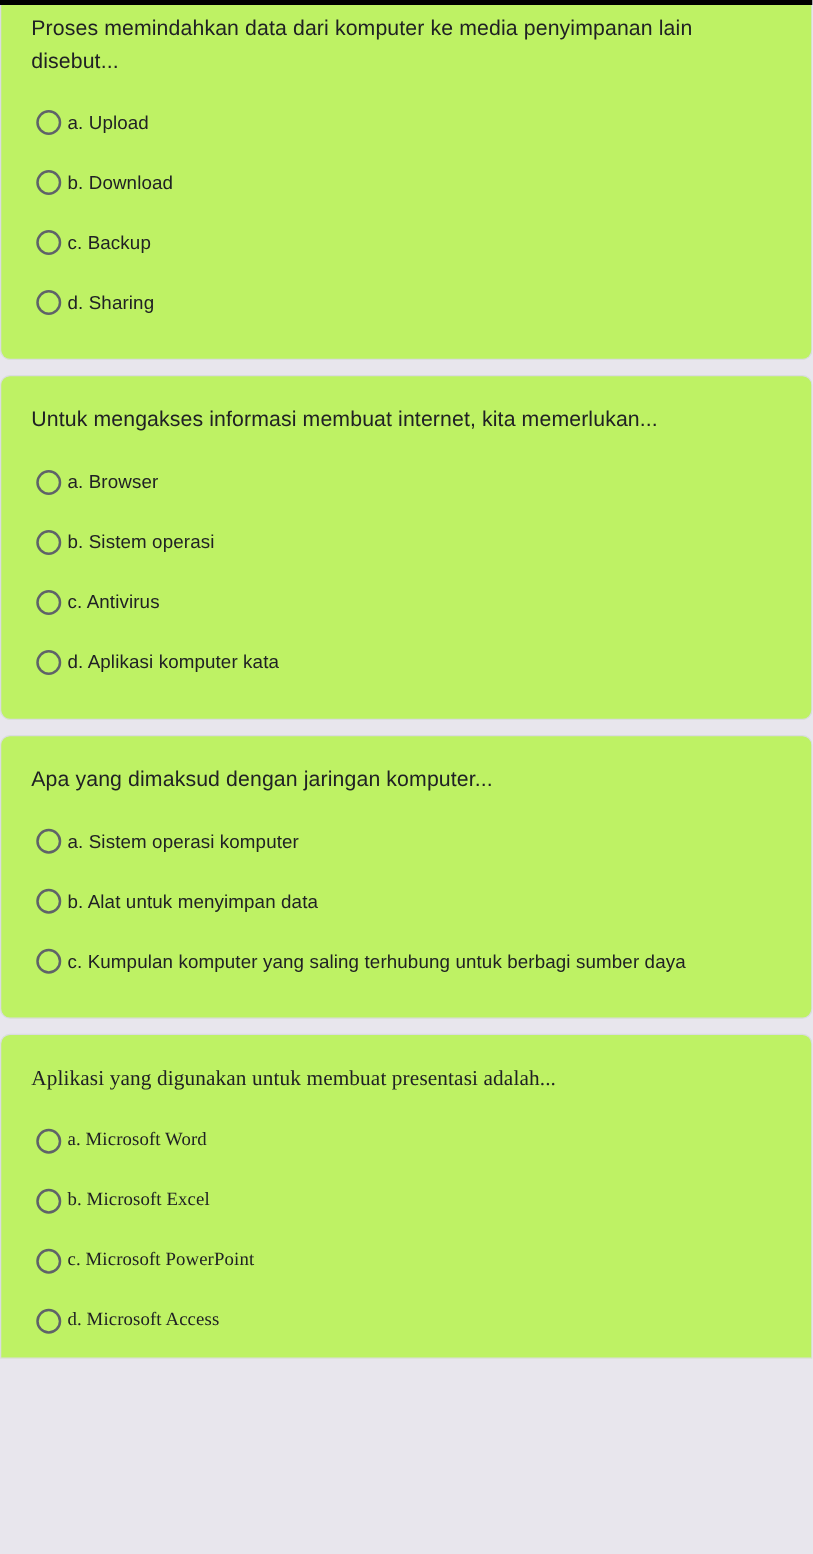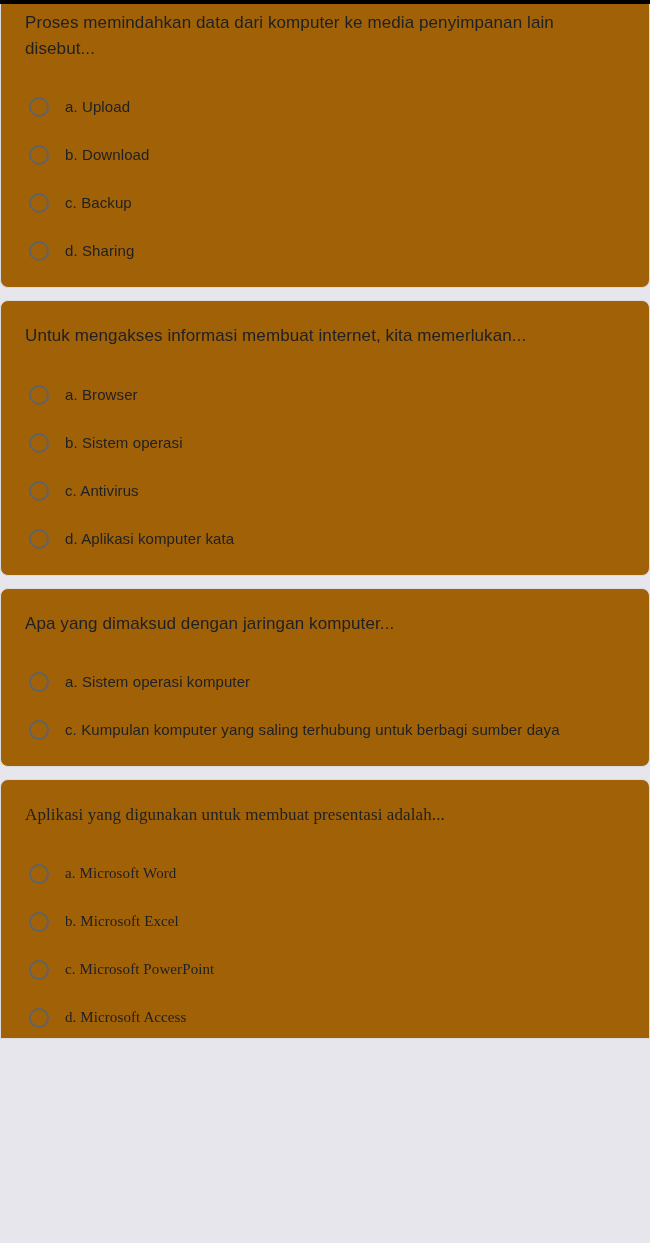--- a/index.html
+++ b/index.html
@@ -11,21 +11,21 @@
       font-family: Arial, 'Helvetica Neue', sans-serif;
       background-color: #e8e6ed;
       width: 650px;
       color: #202124;
     }
     .top-bar {
       height: 4px;
       background: #000;
     }
     .question-card {
-      background: #a16207;
+      background: #bef264;
       border-radius: 8px;
       margin-bottom: 12px;
       padding: 22px 24px 26px 24px;
       border: 1px solid #dadce0;
     }
     .question-card.first {
       border-top-left-radius: 0;
       border-top-right-radius: 0;
       border-top: none;
       padding-top: 6px;
@@ -37,22 +37,22 @@
       margin-bottom: 18px;
       letter-spacing: 0.1px;
     }
     .options {
       display: flex;
       flex-direction: column;
       gap: 10px;
     }
     .option {
       display: flex;
-      align-items: flex-end;
-      gap: 16px;
+      align-items: center;
+      gap: 5px;
       min-height: 38px;
       cursor: pointer;
     }
     .radio-circle {
       width: 20px;
       height: 20px;
       border: 2px solid #5f6368;
       border-radius: 50%;
       flex-shrink: 0;
       margin-left: 4px;
@@ -123,20 +123,24 @@
 
 <div class="question-card">
   <div class="question-text">Apa yang dimaksud dengan jaringan komputer...</div>
   <div class="options">
     <div class="option">
       <div class="radio-circle"></div>
       <div class="option-label">a. Sistem operasi komputer</div>
     </div>
     <div class="option">
       <div class="radio-circle"></div>
+      <div class="option-label">b. Alat untuk menyimpan data</div>
+    </div>
+    <div class="option">
+      <div class="radio-circle"></div>
       <div class="option-label">c. Kumpulan komputer yang saling terhubung untuk berbagi sumber daya</div>
     </div>
   </div>
 </div>
 
 <div class="question-card last">
   <div class="question-text">Aplikasi yang digunakan untuk membuat presentasi adalah...</div>
   <div class="options">
     <div class="option">
       <div class="radio-circle"></div>

